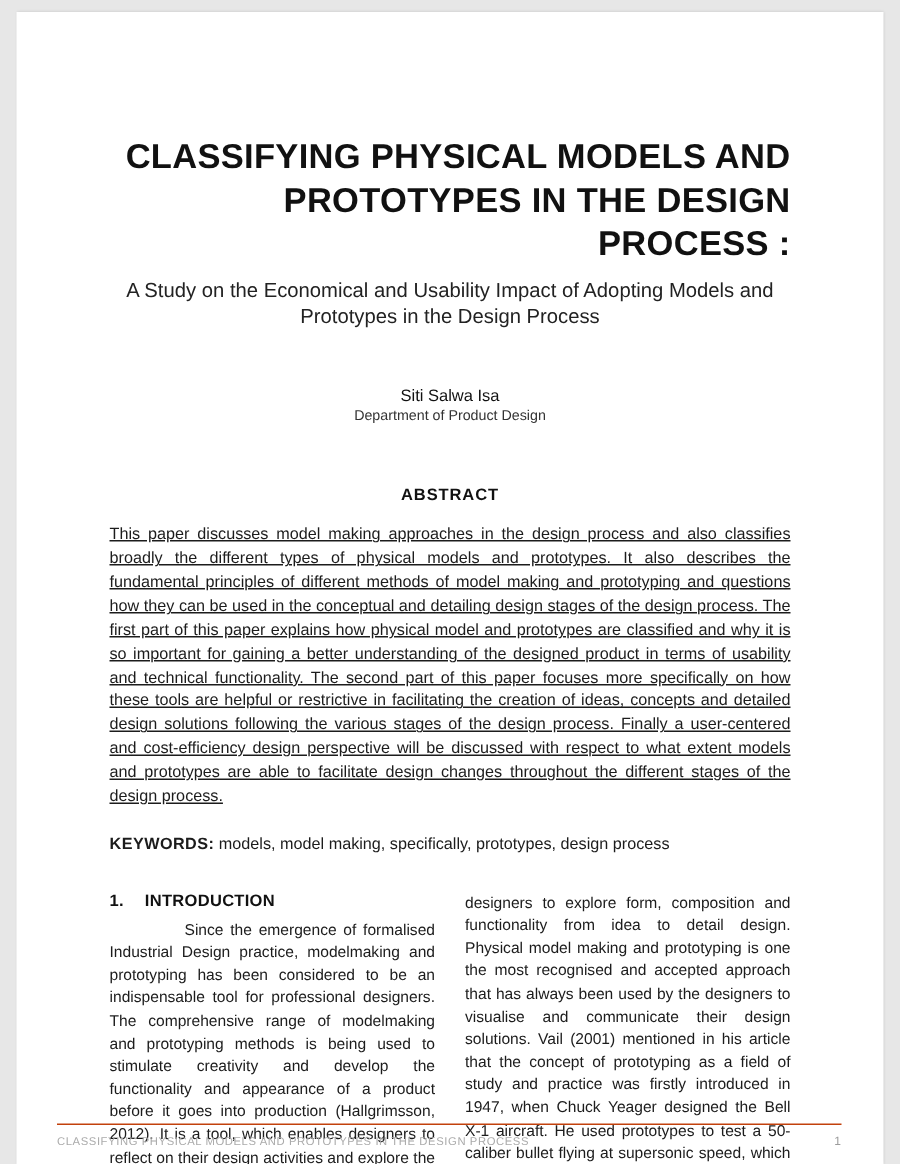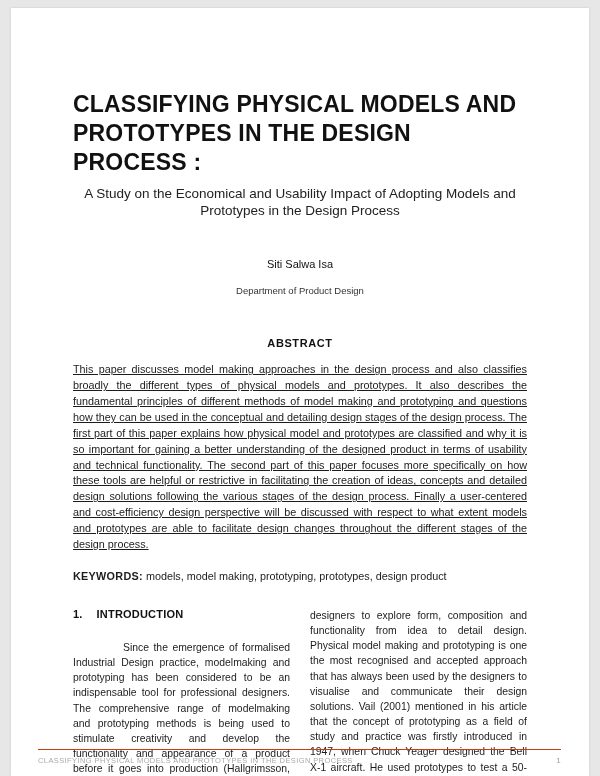--- a/index.html
+++ b/index.html
@@ -16,39 +16,39 @@
     top: 8px;
     width: 578px;
     height: 768px;
     background: #ffffff;
     box-shadow: 0 0 2px rgba(0,0,0,0.15);
   }
   .content { padding: 0 62px; }
 
   .title {
     margin-top: 82px;
-    text-align: left;
+    text-align: right;
     font-size: 23px;
     font-weight: bold;
     line-height: 1.26;
     letter-spacing: 0.2px;
     color: #111;
   }
   .subtitle {
     margin-top: 9px;
     text-align: center;
     font-size: 13.5px;
     line-height: 1.25;
     color: #222;
     padding: 0 10px;
   }
 
   .authors { margin-top: 38px; text-align: center; }
   .author-name { font-size: 11px; color: #111; }
-  .author-meta { font-size: 9.5px; color: #333; margin-top: 15px; line-height: 1.35; }
+  .author-meta { font-size: 9.5px; color: #333; margin-top: 2px; line-height: 1.35; }
 
   .abstract-heading {
     margin-top: 40px;
     text-align: center;
     font-size: 11px;
     font-weight: bold;
     letter-spacing: 0.6px;
     color: #111;
   }
   .abstract-text {
@@ -69,21 +69,21 @@
   .columns {
     margin-top: 26px;
     display: flex;
     gap: 20px;
   }
   .col { flex: 1 1 0; min-width: 0; }
   .section-heading {
     font-size: 11px;
     font-weight: bold;
     color: #111;
-    margin-bottom: 20px;
+    margin-bottom: 6px;
     letter-spacing: 0.2px;
   }
   .section-heading .sec-num { margin-right: 14px; }
   .body-par {
     font-size: 10.4px;
     line-height: 1.46;
     text-align: justify;
     color: #1c1c1c;
   }
   .indent-first { text-indent: 50px; }
@@ -116,21 +116,21 @@
 
     <div class="authors">
       <div class="author-name">Siti Salwa Isa</div>
       <div class="author-meta">Department of Product Design</div>
     </div>
 
     <div class="abstract-heading">ABSTRACT</div>
 
     <p class="abstract-text">This paper discusses model making approaches in the design process and also classifies broadly the different types of physical models and prototypes. It also describes the fundamental principles of different methods of model making and prototyping and questions how they can be used in the conceptual and detailing design stages of the design process. The first part of this paper explains how physical model and prototypes are classified and why it is so important for gaining a better understanding of the designed product in terms of usability and technical functionality. The second part of this paper focuses more specifically on how these tools are helpful or restrictive in facilitating the creation of ideas, concepts and detailed design solutions following the various stages of the design process. Finally a user-centered and cost-efficiency design perspective will be discussed with respect to what extent models and prototypes are able to facilitate design changes throughout the different stages of the design process.</p>
 
-    <p class="keywords"><b>KEYWORDS:</b><span> models, model making, prototyping, prototypes, design product</span></p>
+    <p class="keywords"><b>KEYWORDS:</b><span> models, model making, specifically, prototypes, design process</span></p>
 
     <div class="columns">
       <div class="col">
         <div class="section-heading">
           <span class="sec-num">1.</span><span>INTRODUCTION</span>
         </div>
         <p class="body-par indent-first">Since the emergence of formalised Industrial Design practice, modelmaking and prototyping has been considered to be an indispensable tool for professional designers. The comprehensive range of modelmaking and prototyping methods is being used to stimulate creativity and develop the functionality and appearance of a product before it goes into production (Hallgrimsson, 2012).  It is a tool, which enables designers to reflect on their design activities and explore the design space, while taking into consideration aesthetic, ergonomic, market and production issues.  In other words, modelmaking and prototyping is a way for</p>
       </div>
       <div class="col">
         <p class="body-par">designers to explore form, composition and functionality from idea to detail design. Physical model making and prototyping is one the most recognised and accepted approach that has always been used by the designers to visualise and communicate their design solutions. Vail (2001) mentioned in his article that the concept of prototyping as a field of study and practice was firstly introduced in 1947, when Chuck Yeager designed the Bell X-1 aircraft. He used prototypes to test a 50-caliber bullet flying at supersonic speed, which was meant to emulate the Bell X-1. This historical event was referred to as “a bullet with wings”. After this historical event designers and engineers have been creating models and prototypes to translate and</p>

